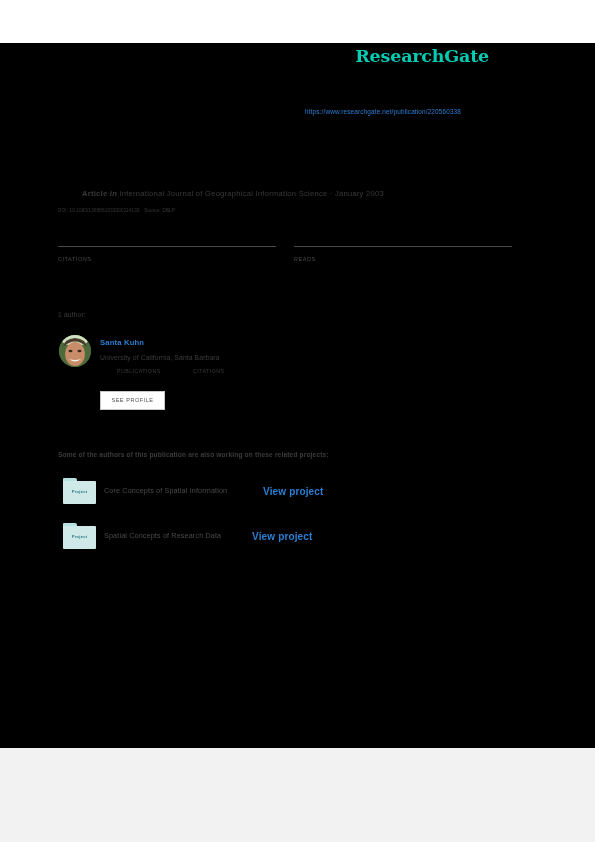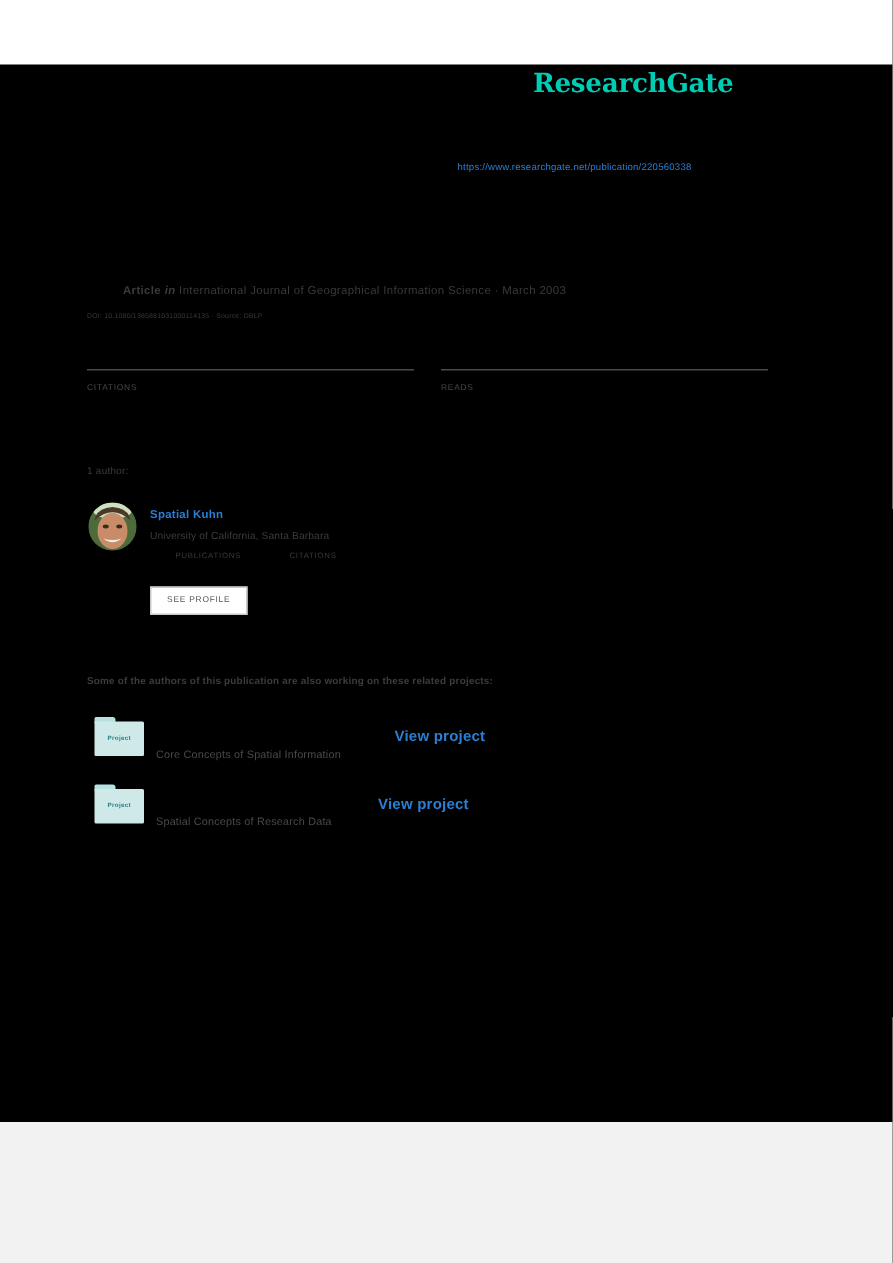--- a/index.html
+++ b/index.html
@@ -232,21 +232,20 @@
     color: #2e7f86;
   }
 
   .project-title {
     position: absolute;
     left: 46px; top: 8px;
     font-size: 7.2px;
     color: #4a4a4a;
     letter-spacing: 0.15px;
     white-space: nowrap;
-    margin-top: 12px;
   }
   .project-link {
     position: absolute;
     top: 8px;
     font-size: 10px;
     font-weight: bold;
     color: #2a7fd4;
     letter-spacing: 0.15px;
     text-decoration: none;
     white-space: nowrap;
@@ -270,21 +269,21 @@
   <div class="top-white"></div>
   <div class="dark-body"></div>
 
   <div class="rg-logo">ResearchGate</div>
 
   <a class="rg-url" href="#">https://www.researchgate.net/publication/220560338</a>
 
   <div class="article-line">
     <span class="kw">Article</span>
     <span class="it">in</span>
-    <span>International Journal of Geographical Information Science · March 2003</span>
+    <span>International Journal of Geographical Information Science · January 2003</span>
   </div>
 
   <div class="doi-line">DOI: 10.1080/1365881031000114135 · Source: DBLP</div>
 
   <div class="stat-rule rule-citations"></div>
   <div class="stat-num num-citations"></div>
   <div class="stat-label label-citations">CITATIONS</div>
 
   <div class="stat-rule rule-reads"></div>
   <div class="stat-num num-reads"></div>
@@ -297,21 +296,21 @@
       <rect x="0" y="0" width="32" height="32" fill="#4d6b3a"></rect>
       <ellipse cx="16" cy="5" rx="13" ry="6" fill="#cfe0c0"></ellipse>
       <ellipse cx="16" cy="19" rx="10" ry="12" fill="#c98c69"></ellipse>
       <path d="M4 12 Q16 1 28 12 Q27 4 16 3 Q5 4 4 12 Z" fill="#4a3a2a"></path>
       <ellipse cx="11.5" cy="16" rx="2" ry="1.3" fill="#3a2a1e"></ellipse>
       <ellipse cx="20.5" cy="16" rx="2" ry="1.3" fill="#3a2a1e"></ellipse>
       <path d="M10 24 Q16 29 22 24 Q16 26 10 24 Z" fill="#f0efe8"></path>
     </svg>
   </div>
 
-  <a class="author-name" href="#">Spatial Kuhn</a>
+  <a class="author-name" href="#">Santa Kuhn</a>
   <div class="author-affil">University of California, Santa Barbara</div>
 
   <div class="metric-num mnum-pub"></div>
   <div class="metric metric-pub">PUBLICATIONS</div>
 
   <div class="metric-num mnum-cit"></div>
   <div class="metric metric-cit">CITATIONS</div>
 
   <button class="see-profile">SEE PROFILE</button>
 

